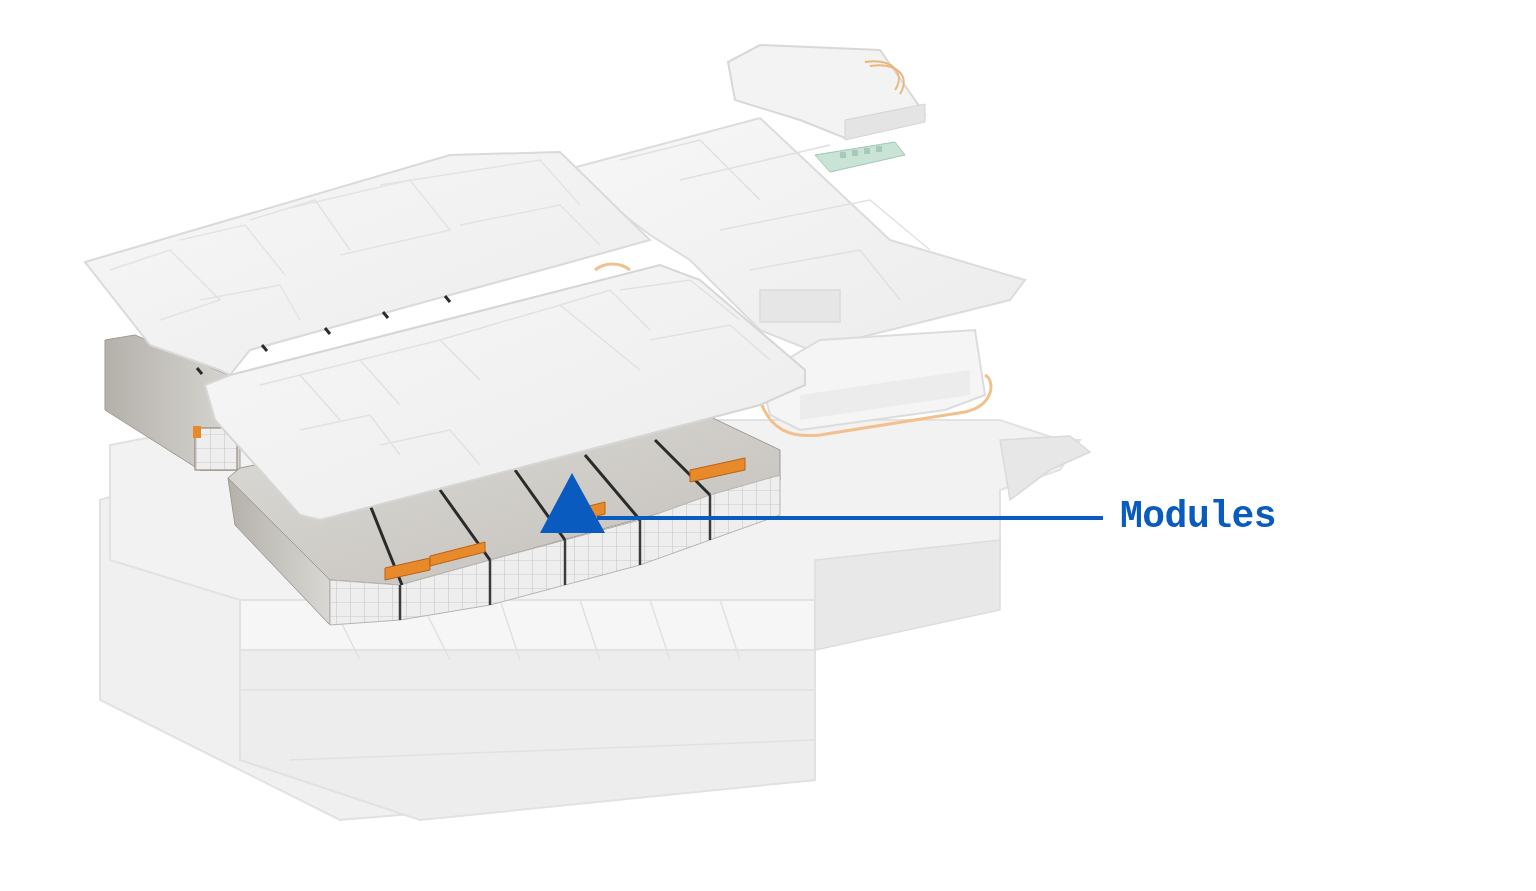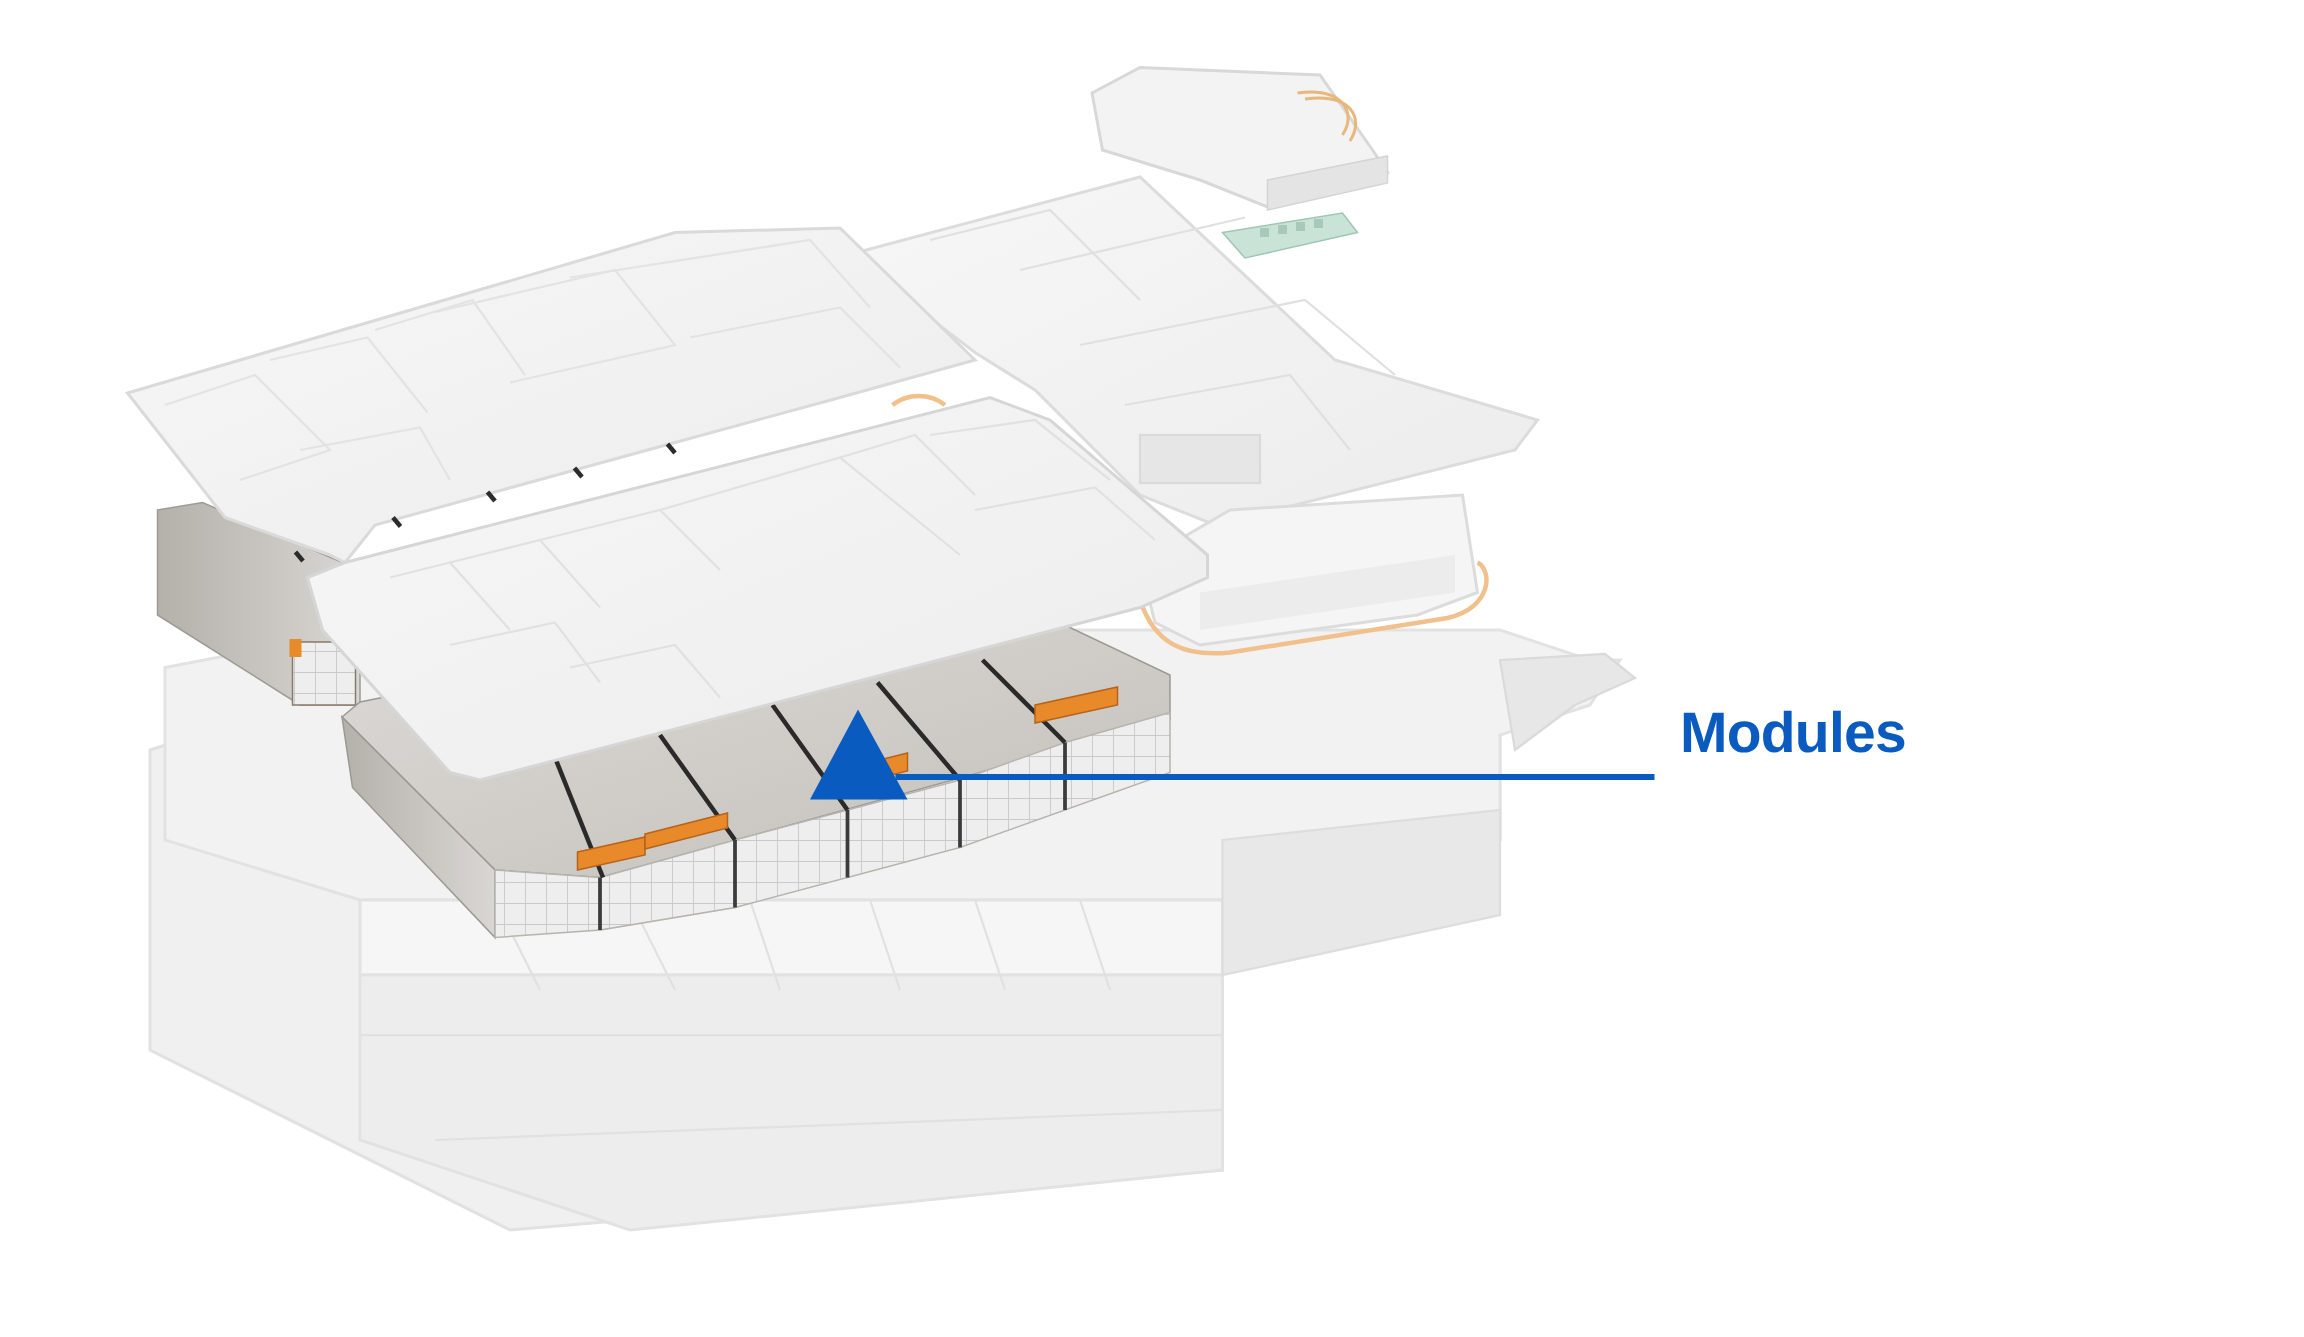--- a/index.html
+++ b/index.html
@@ -1,22 +1,22 @@
 <!DOCTYPE html>
 <html><head>
   <meta charset="utf-8">
   <style>
     html, body { margin: 0; padding: 0; background: #ffffff; }
     body { width: 1536px; height: 891px; overflow: hidden; position: relative;
            font-family: "Liberation Sans", sans-serif; }
     .stage { position: absolute; left: 0; top: 0; width: 1536px; height: 891px; }
     svg.illus { position: absolute; left: 0; top: 0; width: 1536px; height: 891px; }
     .callout-label {
-      position: absolute; left: 1120px; top: 466px;
-      font-family: Liberation Sans, sans-serif; font-weight: bold;
+      position: absolute; left: 1120px; top: 494px;
+      font-family: Liberation Mono, monospace; font-weight: bold;
       font-size: 38px; letter-spacing: -0.5px; color: #0A5BC0;
       line-height: 46px;
     }
   </style>
 </head>
 <body>
 
 <div class="stage">
   <svg class="illus" viewBox="0 0 1536 891" xmlns="http://www.w3.org/2000/svg">
     <defs>

